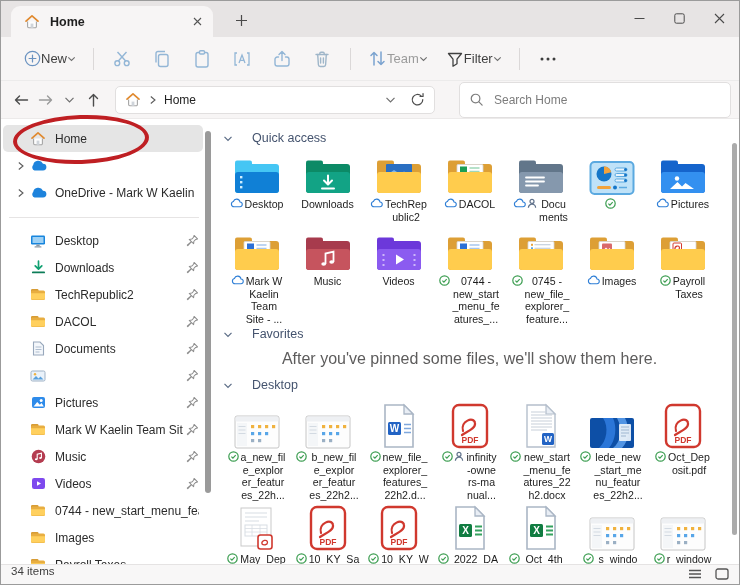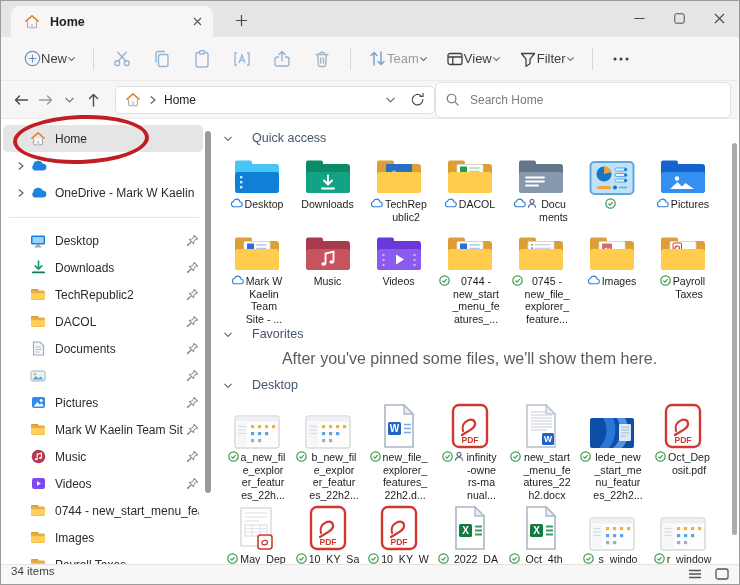--- a/index.html
+++ b/index.html
@@ -24,21 +24,21 @@
   .tsep{width:1px;height:22px;background:#dbd8d8;margin:0 8px;}
   .ic{display:inline-flex;line-height:0;}
   
   .navbar{position:absolute;top:80px;left:0;right:0;height:38px;background:#f7f5f5;display:flex;
     align-items:center;padding:0 8px;box-sizing:border-box;border-bottom:1px solid #eceaea;}
   .nbtn{width:24px;height:26px;display:flex;align-items:center;justify-content:center;background:none;border:none;}
   .addrbox{margin-left:10px;width:320px;height:28px;background:#fff;border:1px solid #e1dfdf;border-radius:5px;
     display:flex;align-items:center;padding:0 9px;box-sizing:border-box;gap:7px;}
   .addr-label{font-size:12px;color:#222;}
   .addr-right{margin-left:auto;display:flex;align-items:center;gap:14px;}
-  .searchbox{margin-left:0;flex:1;height:36px;background:#fff;border:1px solid #e1dfdf;border-radius:5px;
+  .searchbox{margin-left:24px;flex:1;height:36px;background:#fff;border:1px solid #e1dfdf;border-radius:5px;
     display:flex;align-items:center;padding:0 9px;box-sizing:border-box;gap:8px;}
   .searchbox input{border:none;outline:none;background:transparent;font-size:12px;color:#333;width:100%;
     font-family:inherit;}
   .searchbox input::placeholder{color:#7c7c7c;}
   
   .bodyarea{position:absolute;top:118px;left:0;right:0;bottom:20px;display:flex;background:#fff;}
   .sidebar{width:212px;position:relative;padding-top:6px;box-sizing:border-box;overflow:hidden;flex:none;}
   .side-item{display:flex;align-items:center;height:27px;padding:0 4px 0 10px;font-size:12px;color:#2b2b2b;
     border-radius:5px;margin:0 10px 0 2px;}
   .side-item.sel{background:#e5e5e5;}
@@ -194,34 +194,20 @@
         </span>
         <span class="tlabel">Team</span>
         <span class="ic">
           <svg width="9" height="8" viewBox="0 0 9 8">
             <path d="M1.3 2.3 L4.5 5.5 7.7 2.3" fill="none" stroke="#6f6f6f" stroke-width="1.1"></path>
           </svg>
         </span>
       </button>
       <button class="tbtn">
         <span class="ic">
-          <svg width="18" height="16" viewBox="0 0 18 16" fill="none" stroke="#404040" stroke-width="1.3">
-            <rect x="2" y="2.5" width="14" height="11" rx="2"></rect>
-            <path d="M2 6 h14 M6.8 6 V13.5"></path>
-          </svg>
-        </span>
-        <span class="tlabel">View</span>
-        <span class="ic">
-          <svg width="9" height="8" viewBox="0 0 9 8">
-            <path d="M1.3 2.3 L4.5 5.5 7.7 2.3" fill="none" stroke="#6f6f6f" stroke-width="1.1"></path>
-          </svg>
-        </span>
-      </button>
-      <button class="tbtn">
-        <span class="ic">
           <svg width="18" height="16" viewBox="0 0 18 16" fill="none" stroke="#404040" stroke-width="1.3" stroke-linejoin="round">
             <path d="M2.5 2.5 h13 L11 8.2 v4.6 l-4 2.4 V8.2 z"></path>
           </svg>
         </span>
         <span class="tlabel">Filter</span>
         <span class="ic">
           <svg width="9" height="8" viewBox="0 0 9 8">
             <path d="M1.3 2.3 L4.5 5.5 7.7 2.3" fill="none" stroke="#6f6f6f" stroke-width="1.1"></path>
           </svg>
         </span>

